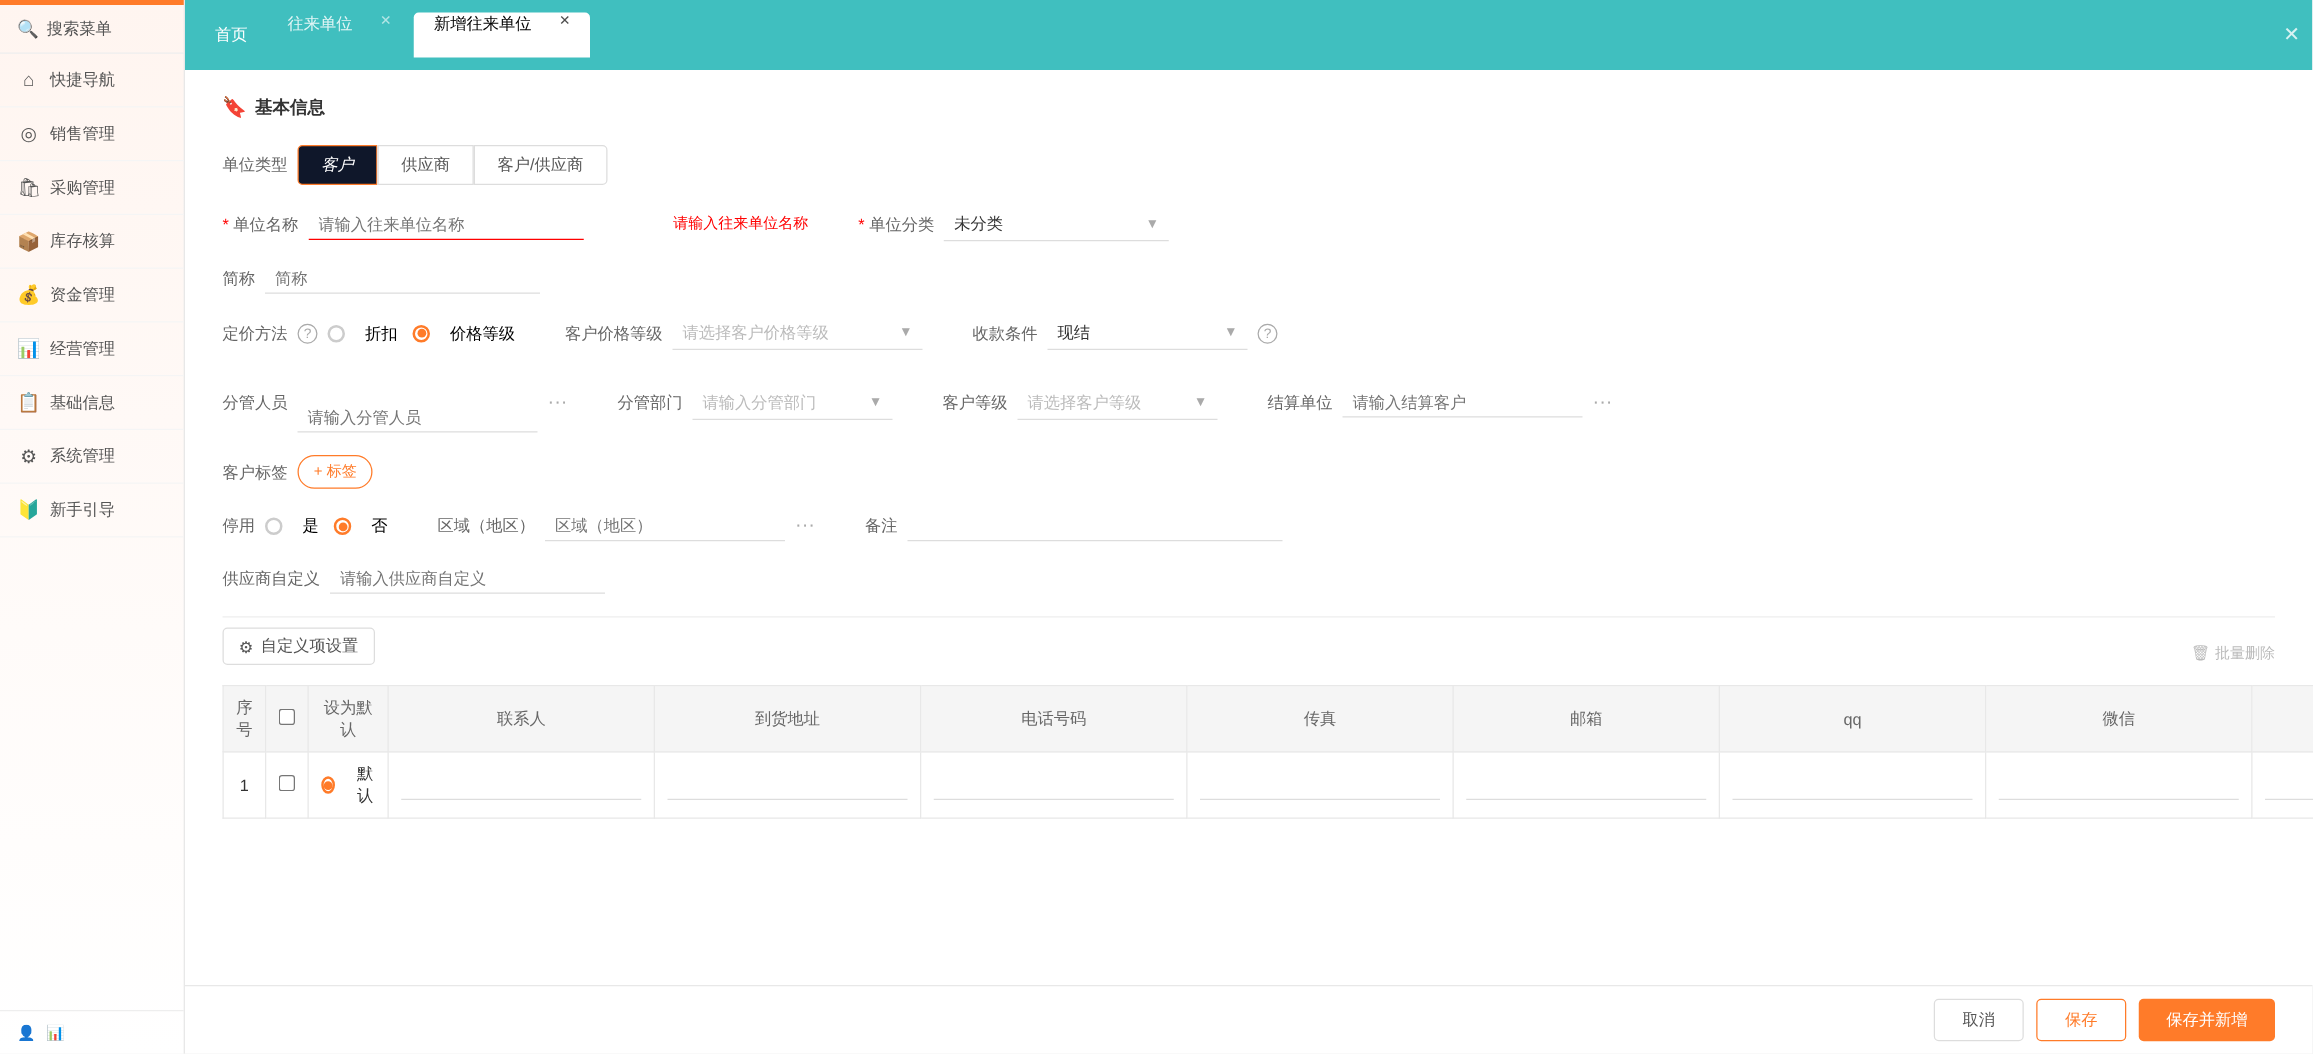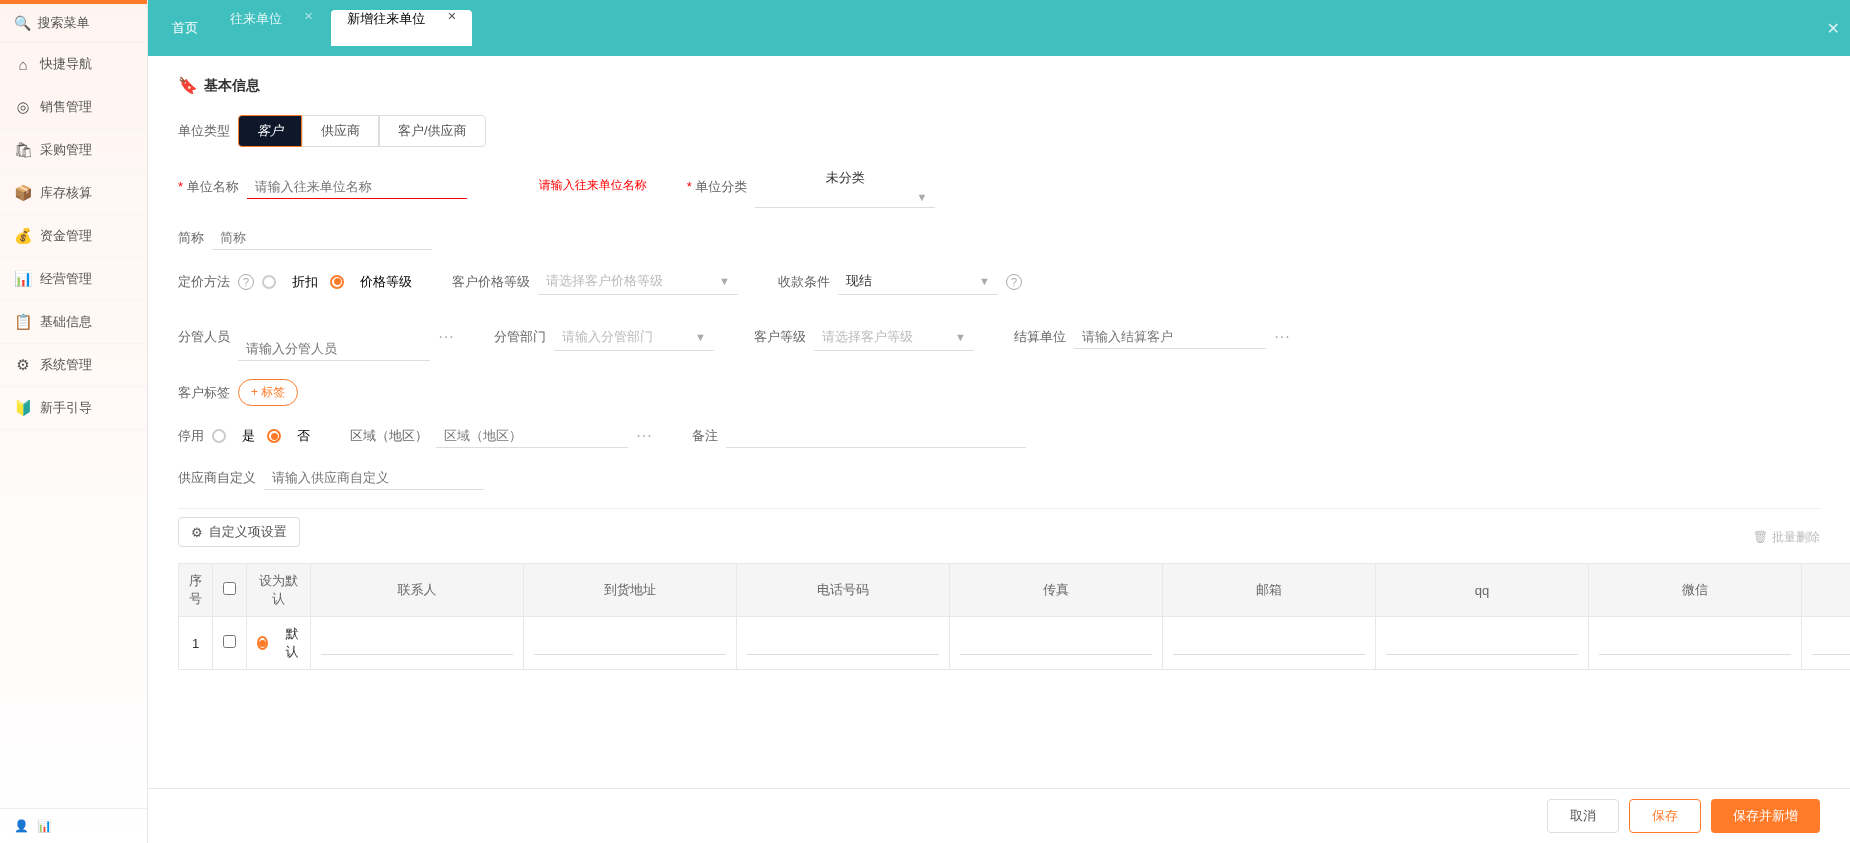--- a/index.html
+++ b/index.html
@@ -279,21 +279,21 @@
     <div class="form-row">
       <div class="form-item" style="flex-direction: row; align-items: flex-start;">
         <div style="display:flex; align-items:center; gap:8px;">
           <span class="form-label required">单位名称</span>
           <input class="form-input error" type="text" style="min-width: 220px; border-bottom: 1px solid red;" placeholder="请输入往来单位名称">
         </div>
         <span class="error-msg" style="margin-left: 64px;">请输入往来单位名称</span>
       </div>
       <div class="form-item">
         <span class="form-label required">单位分类</span>
-        <div class="form-select" style="min-width:180px;flex-direction:column;">
+        <div class="form-select" style="min-width:180px;">
           <span>未分类</span>
           <span class="chevron">▼</span>
         </div>
       </div>
     </div>
 
     <div class="form-row">
       <div class="form-item">
         <span class="form-label">简称</span>
         <input class="form-input" type="text" style="min-width: 220px;" placeholder="简称">

